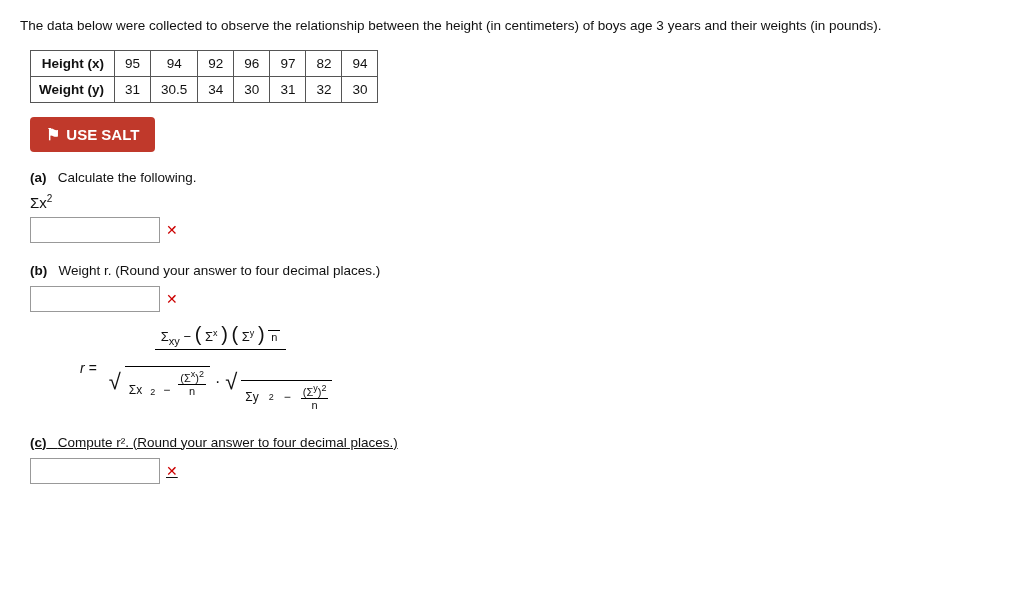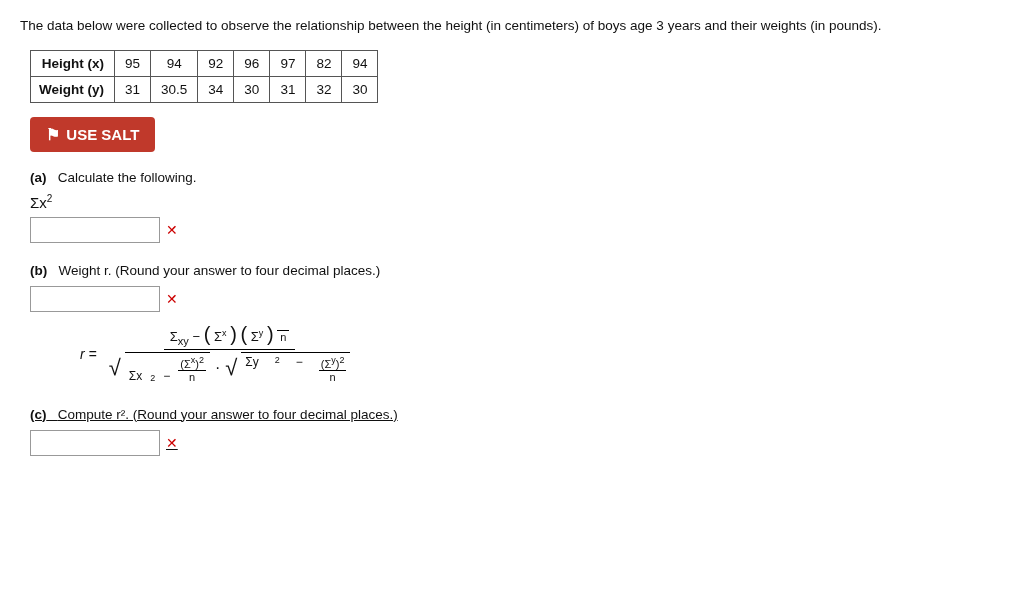--- a/index.html
+++ b/index.html
@@ -242,21 +242,21 @@
         <span class="sqrt-content" style="display:inline-flex; align-items:flex-end; gap:8px;">
           Σx<sup>2</sup> −
           <span style="display:inline-flex; flex-direction:column; align-items:center; font-size:11px;">
             <span style="border-bottom:1px solid #000000; padding:0 2px;">(Σ<sup>x</sup>)<sup>2</sup></span>
             <span>n</span>
           </span>
         </span>
         <span class="dot-multiply">·</span>
 
         <span class="sqrt-symbol">√</span>
-        <span class="sqrt-content" style="display:inline-flex; align-items:flex-start; gap:16px;">
+        <span class="sqrt-content" style="display:inline-flex; align-items:center; gap:10px;margin-top:28px;">
           Σy<sup>2</sup> −
           <span style="display:inline-flex; flex-direction:column; align-items:center; font-size:11px;">
             <span style="border-bottom:1px solid #000; padding:0 2px;">(Σ<sup>y</sup>)<sup>2</sup></span>
             <span>n</span>
           </span>
         </span>
       </div>
     </div>
   </div>
 </div>

